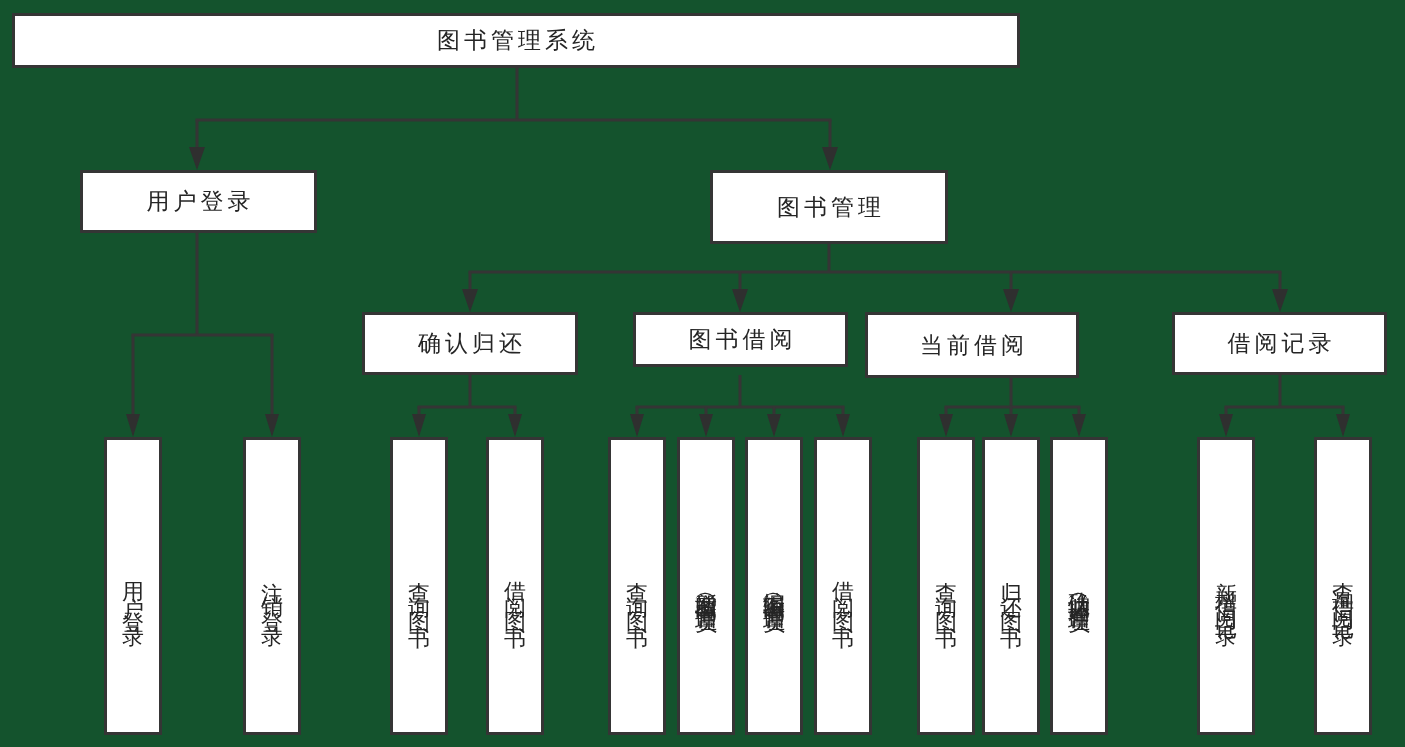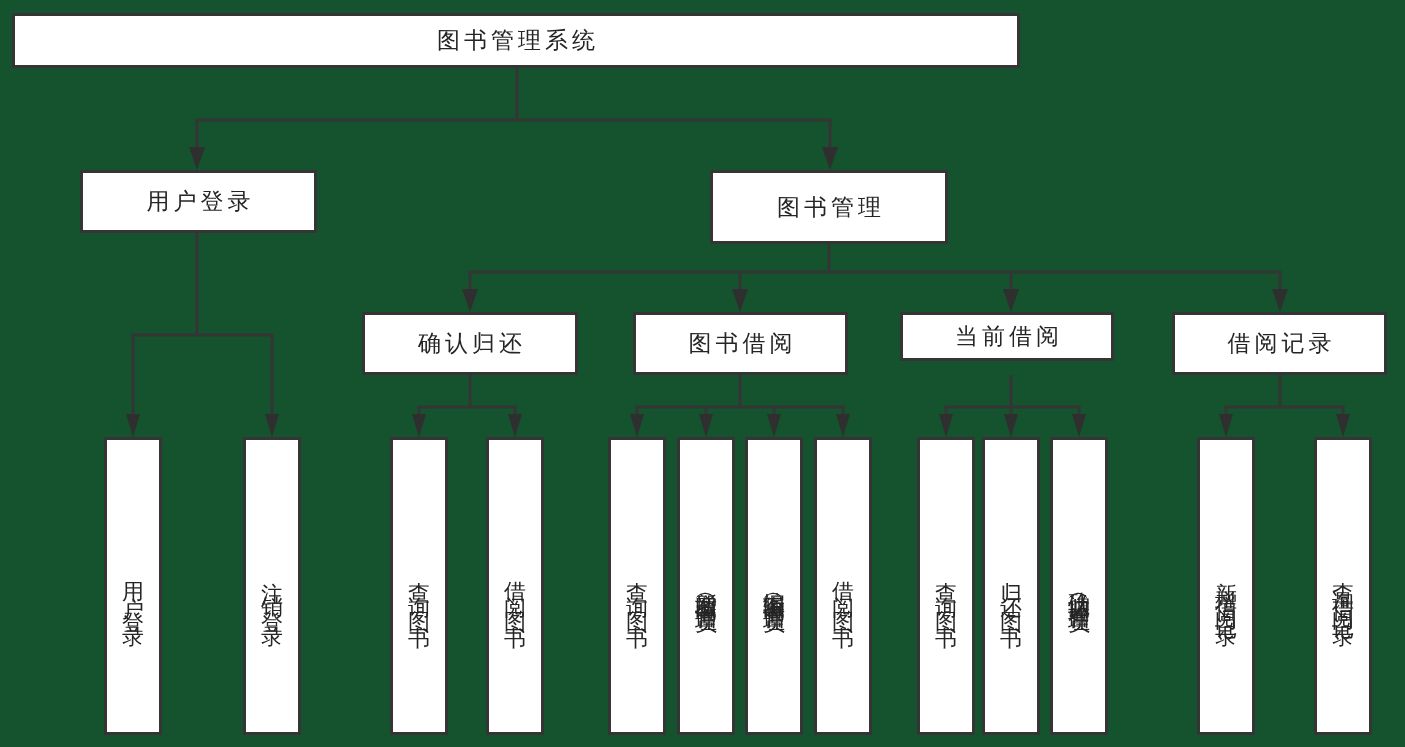--- a/index.html
+++ b/index.html
@@ -30,22 +30,22 @@
     color: #252525;
     text-align: center;
   }
 
   .h-node { font-size: 23px; letter-spacing: 4px; padding-left: 4px; }
 
   .root-node  { left: 12px;  top: 13px;  width: 1008px; height: 55px; }
   .nd-user-login     { left: 80px;  top: 170px; width: 237px; height: 63px; }
   .nd-book-mgmt      { left: 710px; top: 170px; width: 238px; height: 74px; }
   .nd-new-book-rec   { left: 362px; top: 312px; width: 216px; height: 63px; }
-  .nd-book-borrow    { left: 633px; top: 312px; width: 215px; height: 63px; text-align: right; }
-  .nd-current-borrow { left: 900px; top: 312px; width: 214px; height: 49px; }
+  .nd-book-borrow    { left: 633px; top: 312px; width: 215px; height: 55px; text-align: right; }
+  .nd-current-borrow { left: 865px; top: 312px; width: 214px; height: 66px; }
   .nd-borrow-records { left: 1172px;top: 312px; width: 215px; height: 63px; }
 
   .leaf {
     top: 437px;
     width: 58px;
     height: 298px;
     writing-mode: vertical-rl;
     text-orientation: mixed;
     font-size: 22px;
     border-width: 3px;

